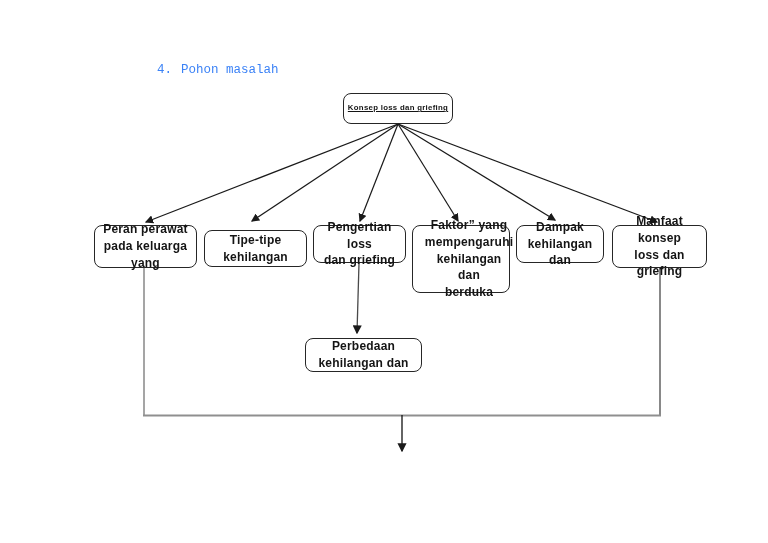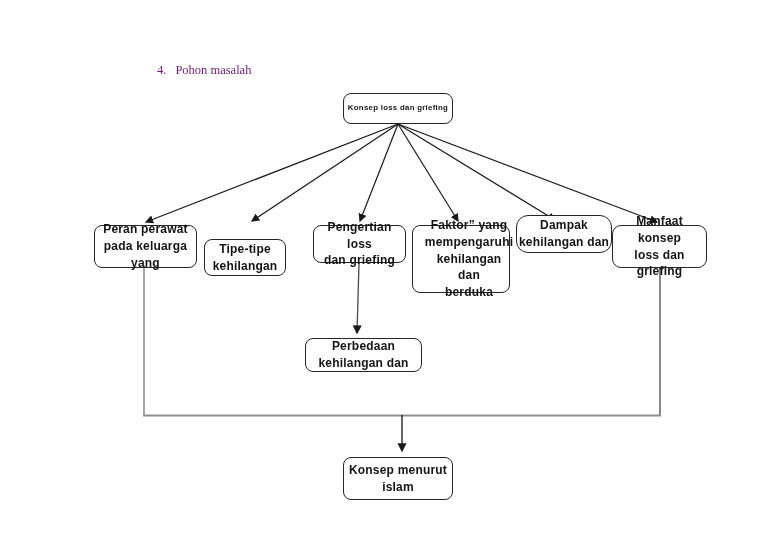--- a/index.html
+++ b/index.html
@@ -12,23 +12,23 @@
     width: 768px;
     height: 543px;
     background: #ffffff;
     overflow: hidden;
     font-family: "Liberation Sans", sans-serif;
   }
   .doc-title {
     position: absolute;
     left: 157px;
     top: 63px;
-    font-family: Liberation Serif, serif;
+    font-family: Liberation Mono, monospace;
     font-size: 12.5px;
-    color: #701a75;
+    color: #3b82f6;
     white-space: nowrap;
   }
   .doc-title .num { margin-right: 9px; }
   svg.connectors {
     position: absolute;
     left: 0;
     top: 0;
     z-index: 1;
   }
   .node {
@@ -42,27 +42,27 @@
     align-items: center;
     justify-content: center;
     text-align: center;
     color: #141414;
     font-weight: 700;
     font-size: 12px;
     line-height: 1.4;
     letter-spacing: 0.2px;
     white-space: pre-line;
   }
-  .node.root      { left: 343px; top:  93px; width: 110px; height: 31px; font-size: 7.8px; letter-spacing: 0.3px; }
+  .node.root      { left: 343px; top:  93px; width: 110px; height: 31px; font-size: 7.8px; letter-spacing: 0.3px; text-decoration: underline; }
   .node.peran     { left:  94px; top: 225px; width: 103px; height: 43px; }
-  .node.tipe      { left: 204px; top: 239px; width: 82px; height: 37px; }
+  .node.tipe      { left: 204px; top: 230px; width: 103px; height: 37px; }
   .node.pengertian{ left: 313px; top: 225px; width:  93px; height: 38px; }
   .node.faktor    { left: 412px; top: 225px; width:  98px; height: 68px; padding-left: 16px; }
-  .node.dampak    { left: 516px; top: 215px; width:  96px; height: 38px; border-radius: 12px; }
-  .node.manfaat   { left: 612px; top: 225px; width:  95px; height: 43px; border-radius: 9px; }
+  .node.dampak    { left: 516px; top: 225px; width:  88px; height: 38px; }
+  .node.manfaat   { left: 612px; top: 225px; width:  95px; height: 43px; }
   .node.perbedaan { left: 305px; top: 338px; width: 117px; height: 34px; }
   .node.islam     { left: 343px; top: 457px; width: 110px; height: 43px; }
 </style>
 </head>
 <body>
 
 <div class="page">
 
   <div class="doc-title">
     <span class="num">4.</span><span>Pohon masalah</span>
@@ -101,16 +101,14 @@
   <div class="node faktor">Faktor” yang
 mempengaruhi
 kehilangan dan
 berduka</div>
   <div class="node dampak">Dampak
 kehilangan dan</div>
   <div class="node manfaat">Manfaat konsep
 loss dan griefing</div>
   <div class="node perbedaan">Perbedaan
 kehilangan dan</div>
-  <div class="node islam">Konsep menurut
-islam</div>
 
 </div>
 
 </body></html>

